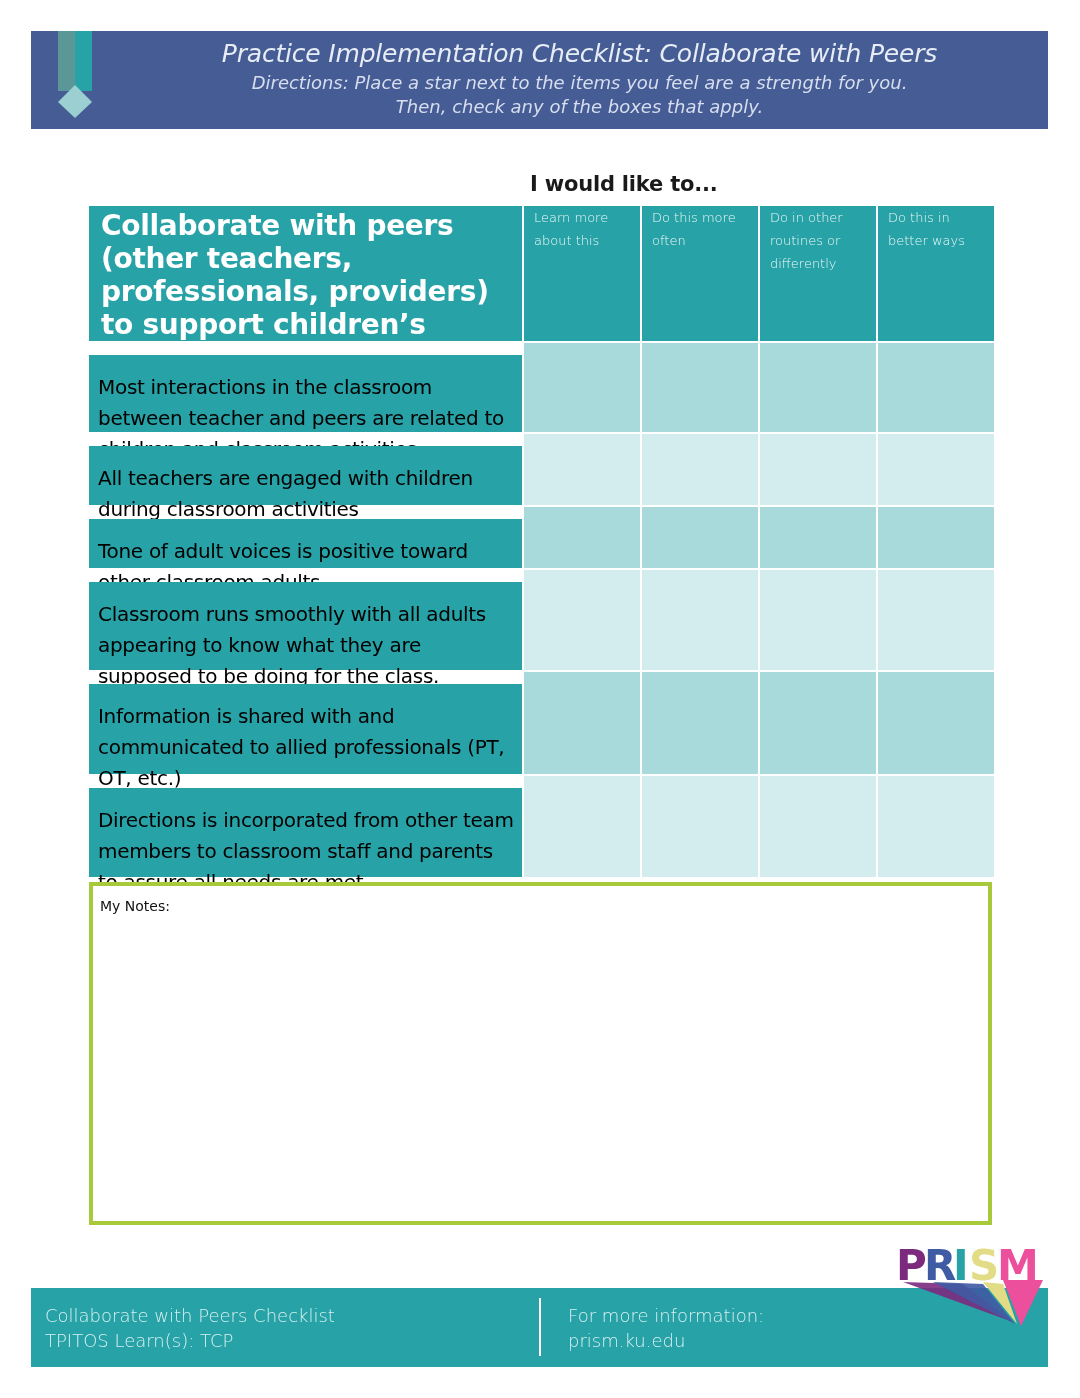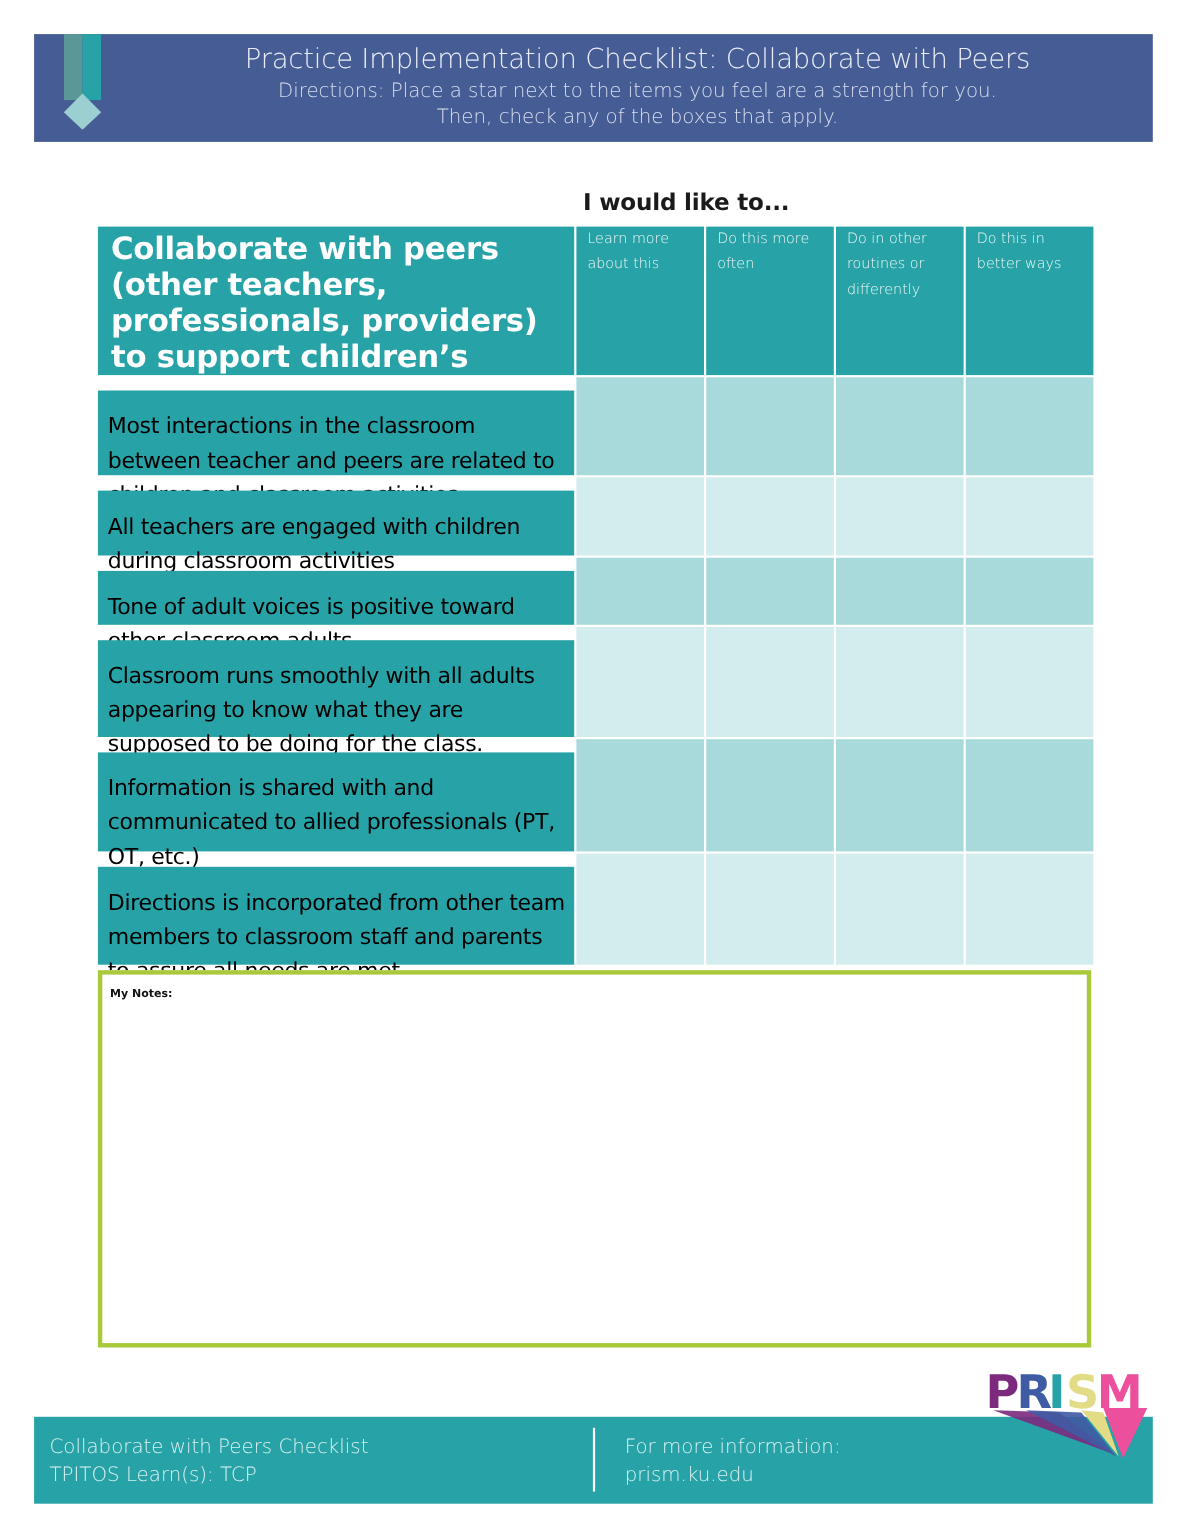--- a/index.html
+++ b/index.html
@@ -4,21 +4,21 @@
 <style>
   * { box-sizing: border-box; margin: 0; padding: 0; }
   html, body { width: 1080px; height: 1398px; background: #ffffff; overflow: hidden; }
   body { position: relative; font-family: "DejaVu Sans", sans-serif; }
 
   .header {
     position: absolute; left: 31px; top: 31px; width: 1017px; height: 98px;
     background: #455d94;
   }
   .ribbon { position: absolute; left: 27px; top: 0; width: 34px; height: 87px; }
-  .header-text { position: absolute; left: 80px; right: 0; top: 6px; text-align: center; color: #e8ecf6; }
+  .header-text { position: absolute; left: 80px; right: 0; top: 6px; text-align: center; color: #e8ecf6; font-style: italic; }
   .header-title { font-size: 25px; font-weight: 300; letter-spacing: -0.2px; line-height: 34px; }
   .header-dir { font-size: 18px; font-weight: 300; line-height: 24px; color: #d8def0; }
 
   .would-like {
     position: absolute; left: 530px; top: 172px; font-size: 21px; font-weight: bold;
     color: #1a1a1a; letter-spacing: -0.2px;
   }
 
   .table {
     position: absolute; left: 89px; top: 206px; width: 903px;
@@ -40,21 +40,21 @@
     color: #000000; font-size: 20px; line-height: 31px; padding: 17px 8px 0 9px; letter-spacing: -0.3px; margin-top: 12px;
   }
   .chk { cursor: pointer; }
   .chk.dark { background: #a8dadb; }
   .chk.light { background: #d3edee; }
 
   .notes {
     position: absolute; left: 89px; top: 882px; width: 903px; height: 343px;
     border: 4px solid #a7c93a; background: #ffffff;
   }
-  .notes-label { position: absolute; left: 7px; top: 12px; font-size: 10px; font-weight: bold; color: #111; }
+  .notes-label { position: absolute; left: 7px; top: 12px; font-size: 14px; font-weight: normal; color: #111; }
   .notes-area {
     position: absolute; left: 6px; top: 34px; right: 6px; bottom: 6px;
     border: none; outline: none; resize: none; background: transparent;
     font-family: "DejaVu Sans", sans-serif; font-size: 14px;
   }
 
   .footer {
     position: absolute; left: 31px; top: 1288px; width: 1017px; height: 79px;
     background: #27a2a6;
   }

